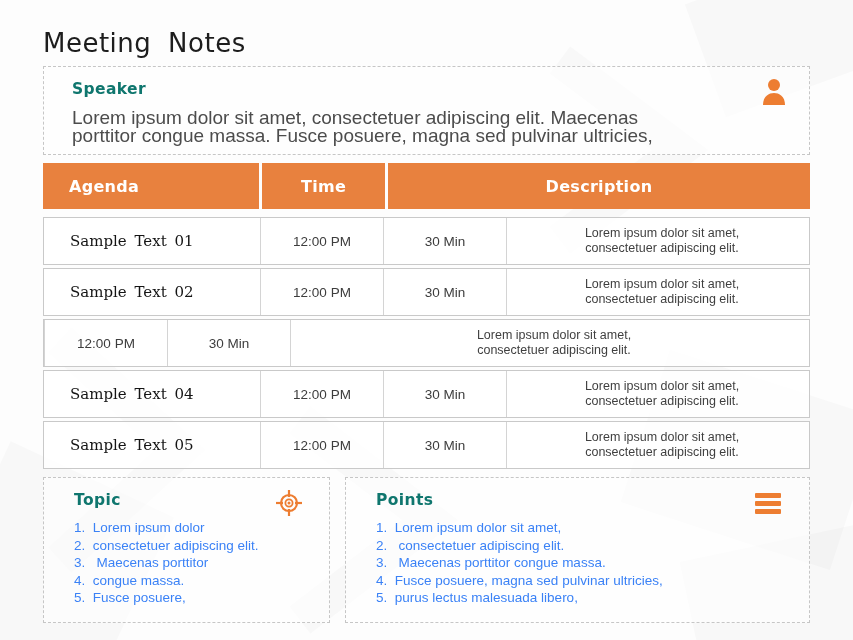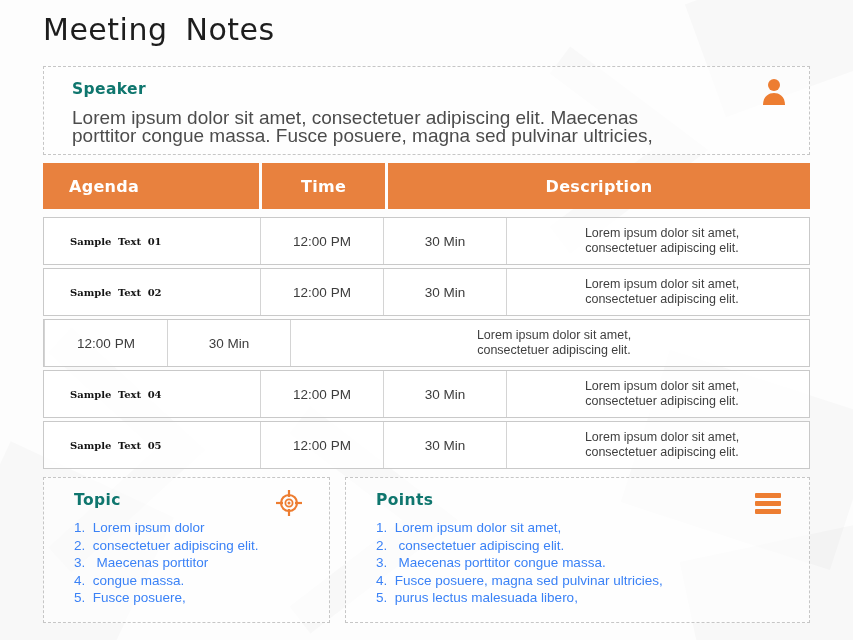--- a/index.html
+++ b/index.html
@@ -6,23 +6,23 @@
   html,body { width: 853px; height: 640px; }
   body {
     position: relative;
     font-family: "Liberation Sans", sans-serif;
     background: #fdfdfd;
     overflow: hidden;
   }
   .watermark { position:absolute; inset:0; z-index:0; pointer-events:none; }
 
   .title {
-    position: absolute; left: 43px; top: 12px; z-index: 2;
+    position: absolute; left: 43px; top: 28px; z-index: 2;
     font-family: "DejaVu Sans", sans-serif;
-    font-size: 30px; font-weight: 400; color: #1d1d1d;
+    font-size: 26px; font-weight: 400; color: #1d1d1d;
     word-spacing: 8px; letter-spacing: 0.5px;
   }
 
   .dashed-box {
     position: absolute; z-index: 1;
     border: 1px dashed #c6c6c6;
     background: rgba(255,255,255,0.55);
   }
   .speaker-box { left: 43px; top: 66px; width: 767px; height: 89px; }
   .topic-box   { left: 43px; top: 477px; width: 287px; height: 146px; }
@@ -75,21 +75,21 @@
   }
   .td {
     display: flex; align-items: center; justify-content: center;
     font-size: 13.5px; color: #3d3d3d;
     border-left: 1px solid #d4d4d4;
   }
   .td-agenda {
     width: 216px; border-left: none;
     justify-content: flex-start; padding-left: 26px;
     font-family: "DejaVu Serif", serif;
-    font-weight: bold; font-size: 10px; color: #141414;
+    font-weight: normal; font-size: 15px; color: #141414;
     word-spacing: 3px;
     text-align: center;
   }
   .td-time { width: 123px; }
   .td-duration { width: 123px; }
   .td-description { flex: 1; font-size: 12.5px; line-height: 15px; text-align: center; color: #3f3f3f; padding-left: 8px; }
   .td-description span { display: inline-block; max-width: 200px; }
 
   
   .num-list {

